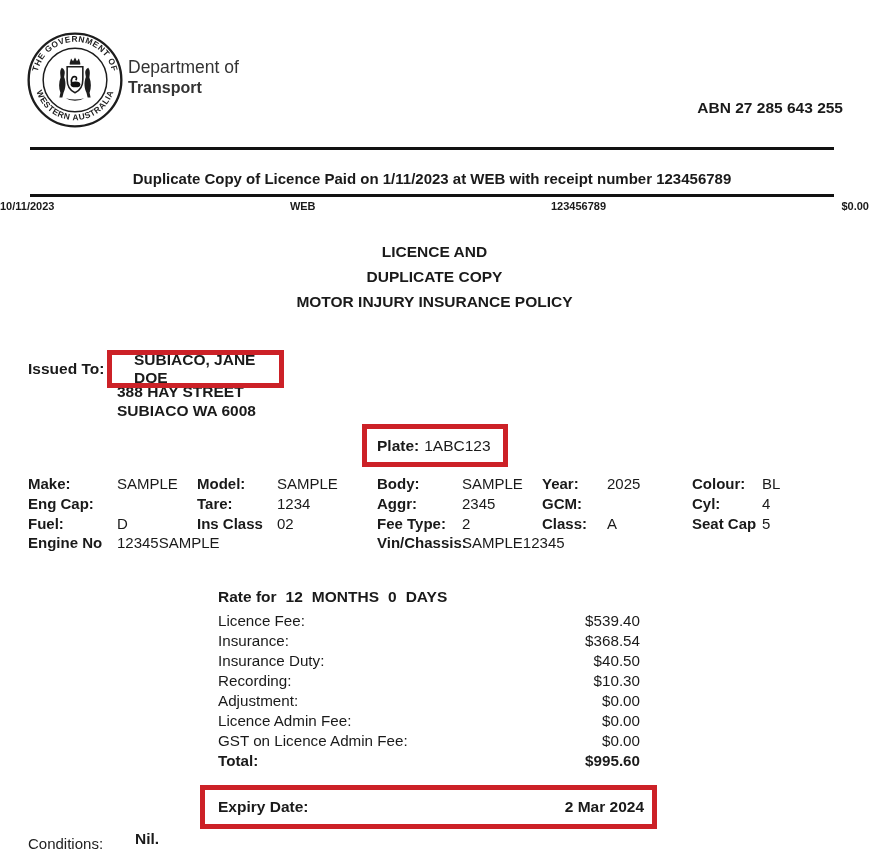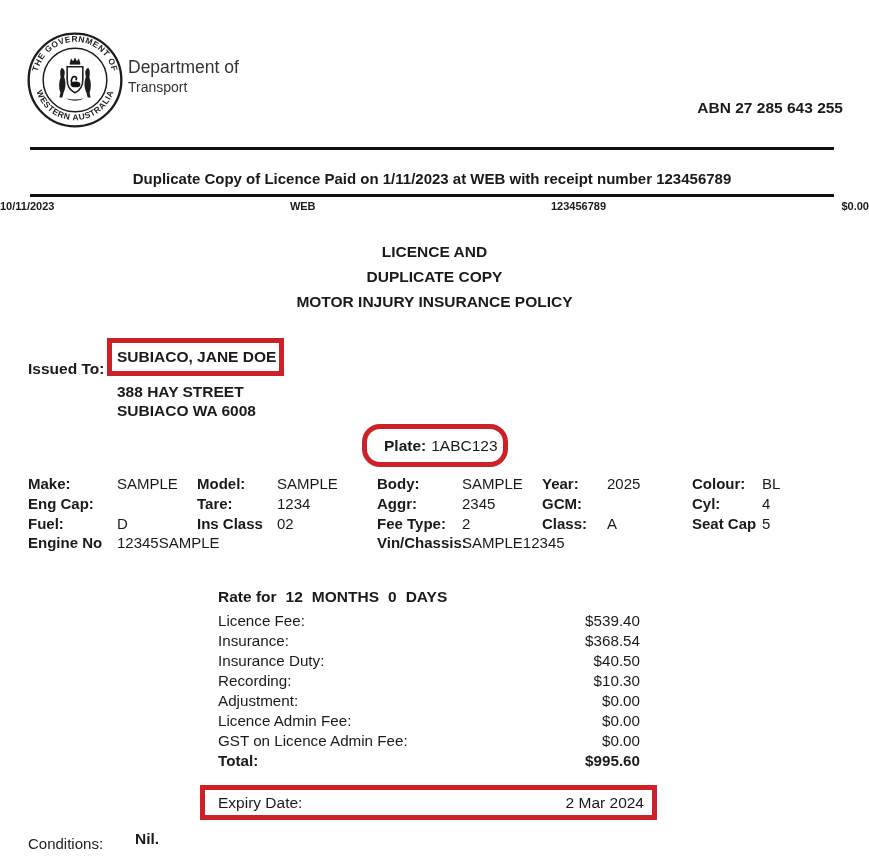--- a/index.html
+++ b/index.html
@@ -8,66 +8,66 @@
   body {
     width:869px; height:868px; position:relative; overflow:hidden;
     font-family:"Liberation Sans","DejaVu Sans",sans-serif; color:var(--ink);
   }
   .abs { position:absolute; }
 
   
   .logo { left:26px; top:31px; width:98px; height:98px; }
   .dept { left:128px; top:57px; color:#333; }
   .dept .l1 { font-size:17.5px; line-height:20px; }
-  .dept .l2 { font-size:14px; font-weight:normal; line-height:21px; }
+  .dept .l2 { font-size:16px; font-weight:bold; line-height:21px; }
   .abn { top:99px; right:26px; font-size:15.5px; font-weight:bold; }
 
   
   .banner {
     left:30px; top:147px; width:804px;
     border-top:3px solid #111; border-bottom:3px solid #111;
     padding:20px 0 7px 0; text-align:center;
     font-size:15px; font-weight:bold;
   }
 
   
   .receipt { left:0; top:200px; width:100%; display:flex; justify-content:space-between; gap:13px;
     font-size:11px; font-weight:bold; }
   .titles { left:0; top:243px; width:100%; text-align:center; font-weight:bold;
     font-size:15.5px; }
   .titles div { height:25.2px; }
 
   
   .issued-label { left:28px; top:360px; font-size:15.5px; font-weight:bold; }
   .redbox { border:5px solid var(--accent-red); background:transparent; z-index:3; }
-  .name-box { left:107px; top:338px; width:177px; height:38px; display:flex; align-items:center;
-    padding-left:5px; font-size:15.5px; font-weight:bold; }
+  .name-box { left:107px; top:350px; width:177px; height:38px; display:flex; align-items:center;
+    padding-left:22px; font-size:15.5px; font-weight:bold; }
   .addr1 { left:117px; top:383px; font-size:15.5px; font-weight:bold; z-index:1; }
   .addr2 { left:117px; top:402px; font-size:15.5px; font-weight:bold; }
 
   
   .plate-box { left:362px; top:424px; width:146px; height:43px; display:flex; align-items:center;
-    gap:5px; padding-left:17px; font-size:15.5px;border-radius:18px; }
+    gap:5px; padding-left:10px; font-size:15.5px; }
   .plate-box .lab { font-weight:bold; }
 
   
   .veh { left:28px; top:474px; width:815px; display:grid;
     grid-template-columns:89px 80px 80px 100px 85px 80px 65px 85px 70px auto;
     font-size:15px; line-height:19.8px; }
   .veh span { white-space:nowrap; overflow:visible; }
   .veh .lab { font-weight:bold; }
 
   
   .rate { left:218px; top:588px; display:flex; gap:9px; font-size:15.5px; font-weight:bold; }
   .fees { left:218px; top:612px; width:422px; font-size:15.2px; z-index:1; }
   .fees .row { display:flex; justify-content:space-between; height:20px;gap:40px; }
   .fees .total { font-weight:bold; }
-  .expiry-box { left:200px; top:785px; width:457px; height:35px; display:flex;
+  .expiry-box { left:200px; top:785px; width:457px; height:44px; display:flex;
     align-items:center; justify-content:space-between; padding:0 8px 0 13px;
-    font-size:15.5px; font-weight:normal; }
+    font-size:15.5px; font-weight:bold; }
 
   
   .cond-label { left:28px; top:835px; font-size:15px; color:#222; }
   .cond-value { left:135px; top:830px; font-size:15.5px; font-weight:600; }
 
   svg text { font-family:"Liberation Sans","DejaVu Sans",sans-serif; }
 </style>
 </head>
 <body>
 

